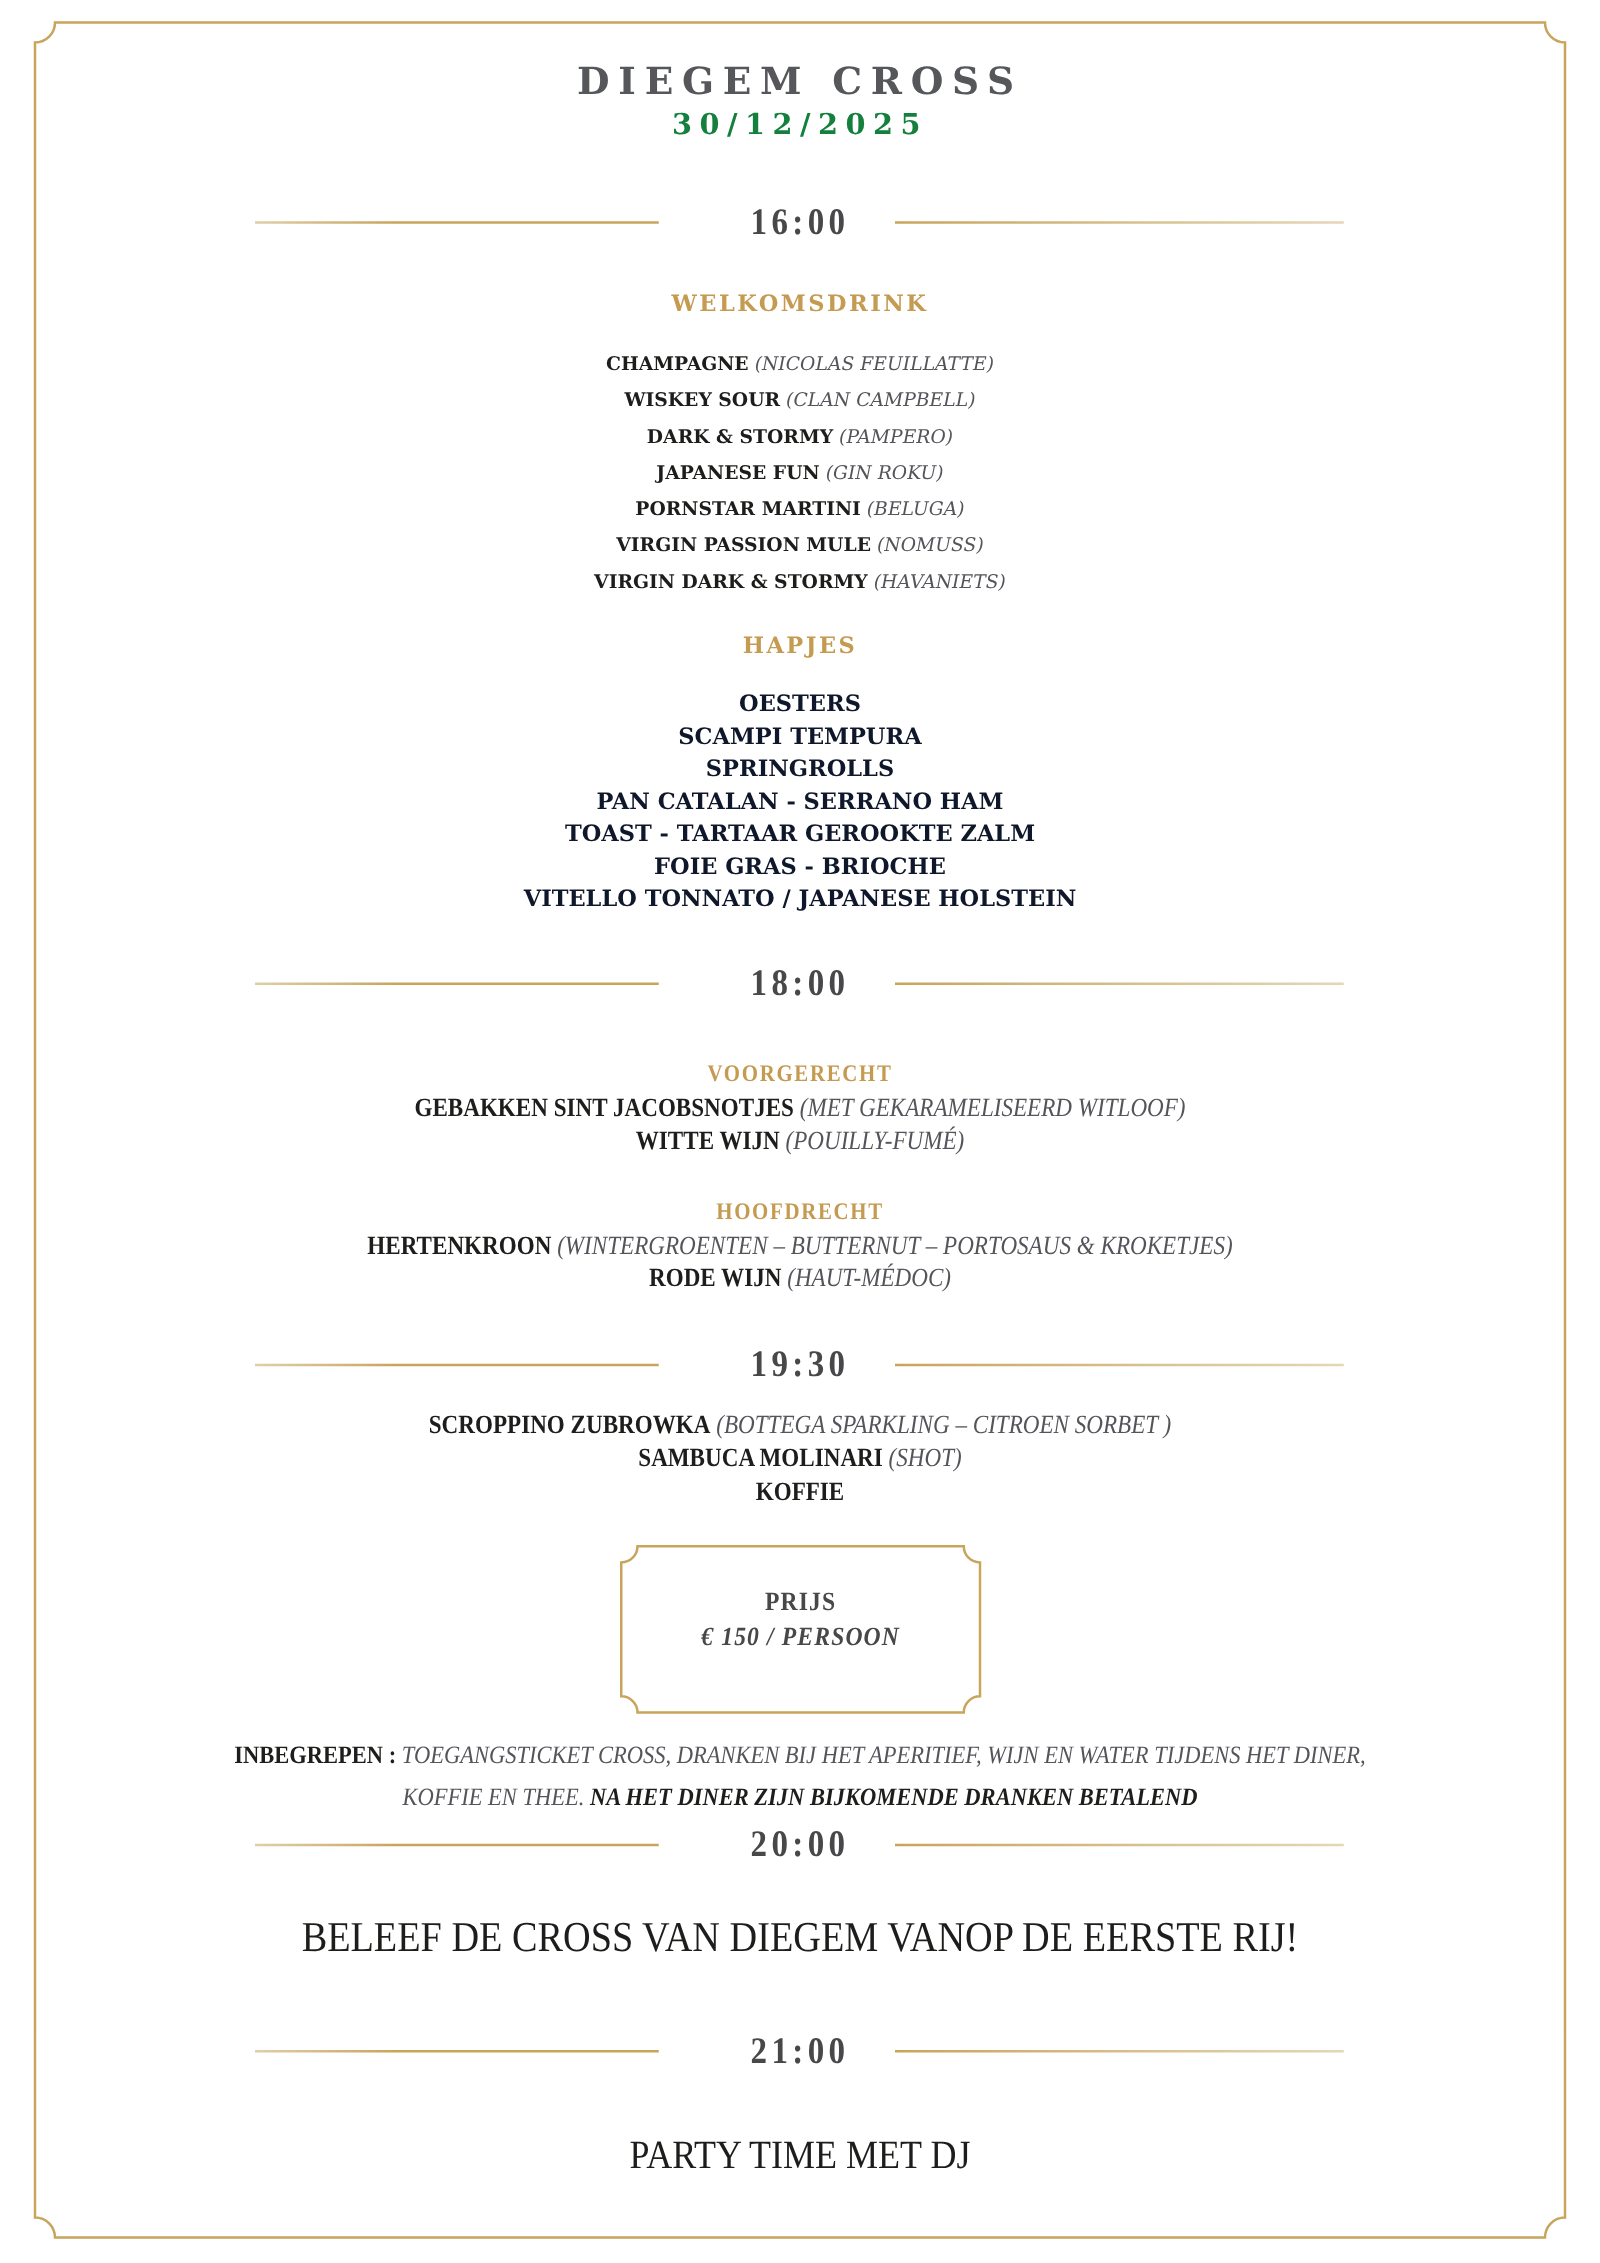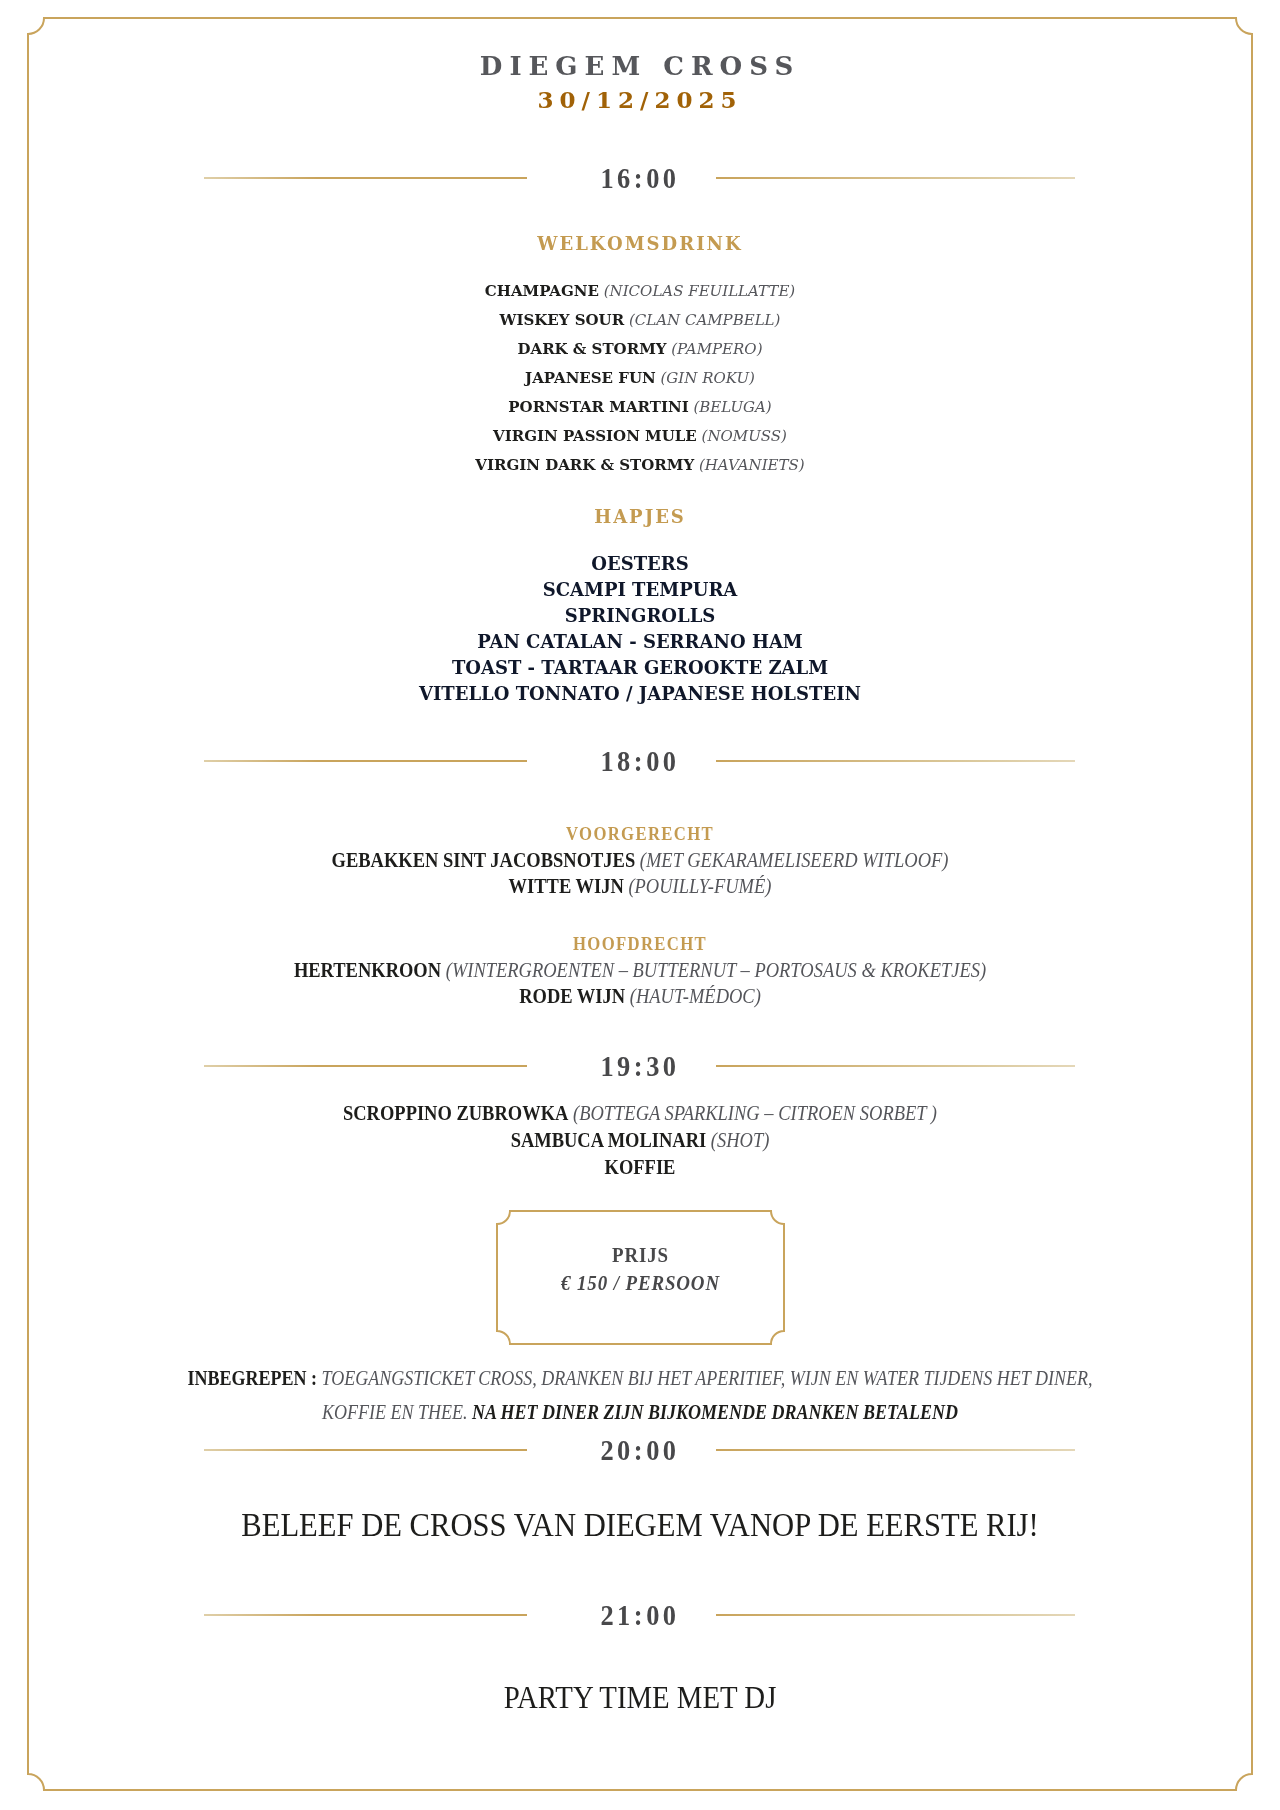--- a/index.html
+++ b/index.html
@@ -11,27 +11,27 @@
     overflow:hidden;
     margin:0 auto;
   }
   .frame { position:absolute; left:0; top:0; pointer-events:none; }
 
   .content { position:absolute; inset:0; text-align:center; }
 
   
   .title {
     margin-top:0; padding-top:49px;
-    font-size:26px; line-height:34px; font-weight:700;
+    font-size:30px; line-height:34px; font-weight:700;
     letter-spacing:7px; color:#56575B;
   }
   .date {
     margin-top:2px;
     font-size:23px; line-height:30px; font-weight:700;
-    letter-spacing:6px; color:#a16207;
+    letter-spacing:6px; color:#15803d;
   }
 
   .time-divider { position:relative; height:40px; width:100%; }
   .time-divider .seg {
     position:absolute; top:19px; height:2px;
   }
   .seg-left  { left:204px; width:323px;
     background:linear-gradient(to right,#DFCFA8,#C9A45C 35%,#C9A45C); }
   .seg-right { left:716px; width:359px;
     background:linear-gradient(to right,#C9A45C,#DCCBA0 75%,#E4D7B8); }
@@ -146,20 +146,21 @@
     </div>
 
     <div class="gold-heading hp-heading">HAPJES</div>
 
     <div class="hp-list">
       <div class="plain-line">OESTERS</div>
       <div class="plain-line">SCAMPI TEMPURA</div>
       <div class="plain-line">SPRINGROLLS</div>
       <div class="plain-line">PAN CATALAN - SERRANO HAM</div>
       <div class="plain-line">TOAST - TARTAAR GEROOKTE ZALM</div>
+      <div class="plain-line">FOIE GRAS - BRIOCHE</div>
       <div class="plain-line">VITELLO TONNATO / JAPANESE HOLSTEIN</div>
     </div>
 
     <div class="time-divider div-18">
       <span class="seg seg-left"></span>
       <span class="time">18:00</span>
       <span class="seg seg-right"></span>
     </div>
 
     <div class="course course-1">

